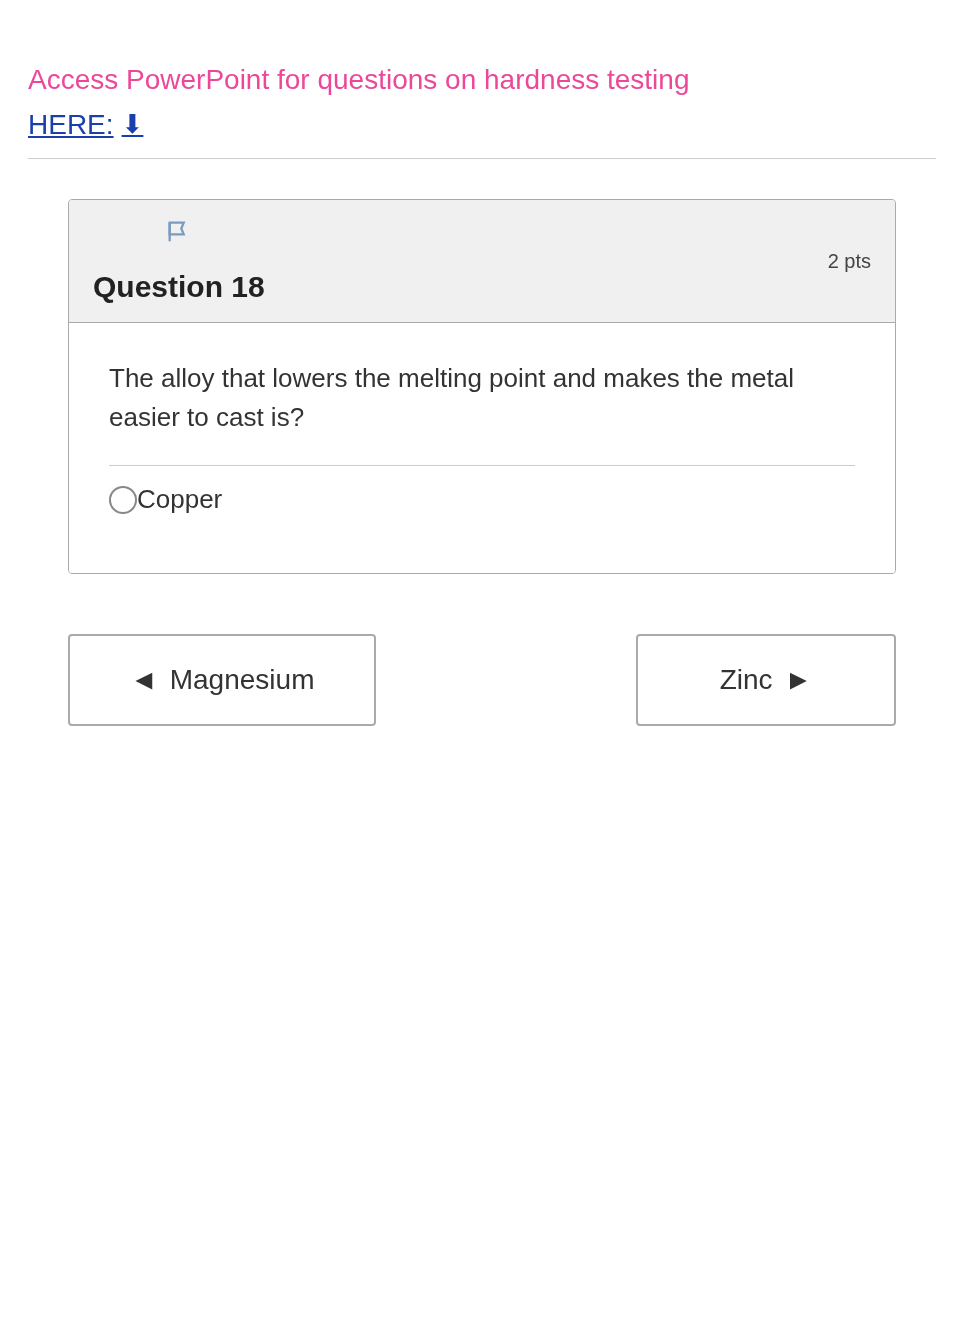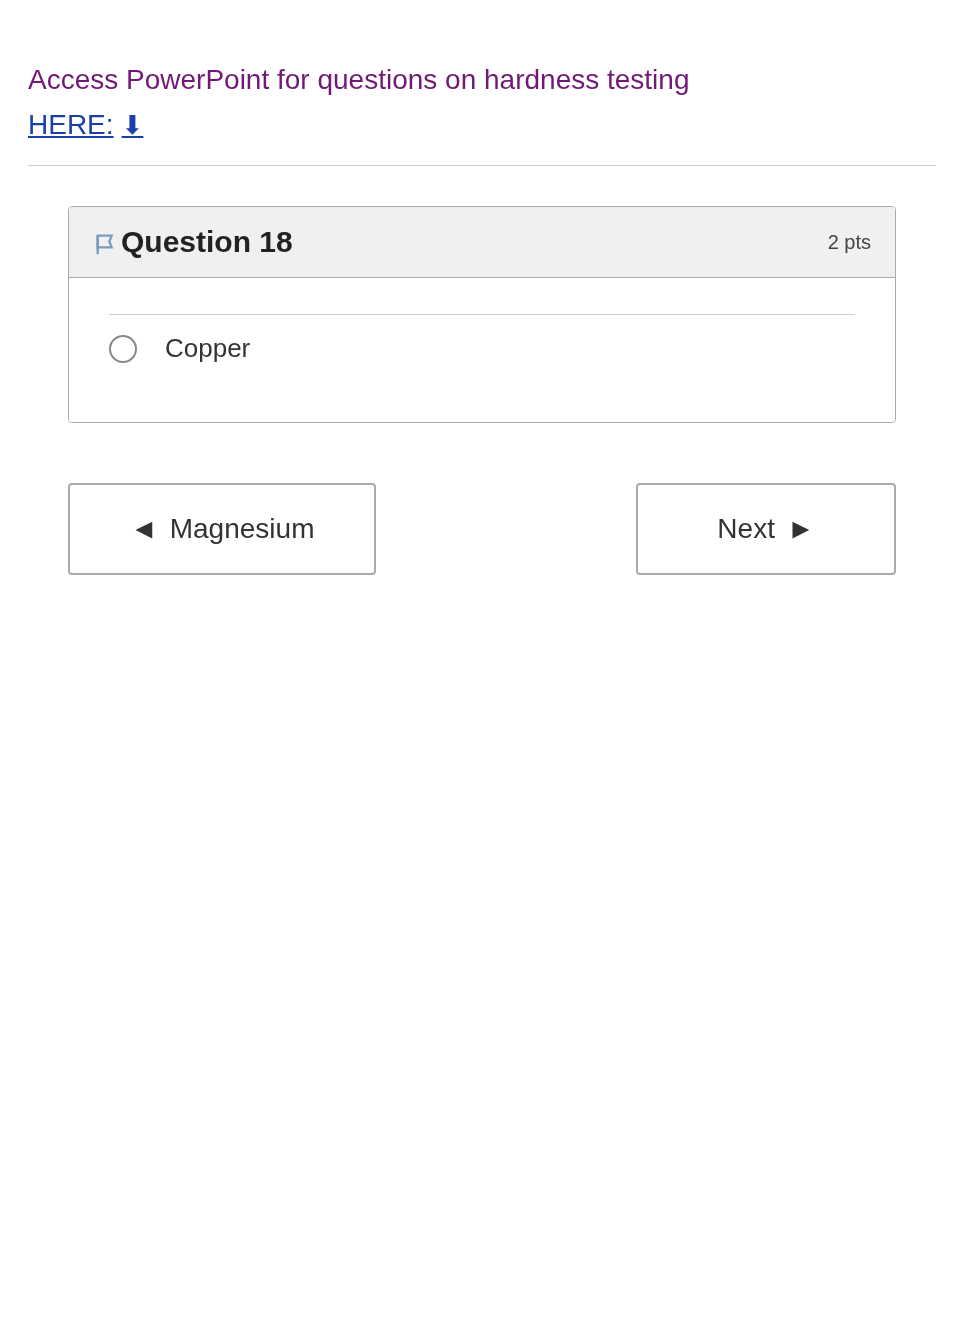--- a/index.html
+++ b/index.html
@@ -12,34 +12,34 @@
       font-family: -apple-system, BlinkMacSystemFont, 'Segoe UI', sans-serif;
       background: #ffffff;
       color: #333333;
       width: 964px;
       min-height: 1334px;
       padding: 60px 28px 40px 28px;
     }
 
     .intro-text {
       font-size: 28px;
-      color: #701a75;
+      color: #ec4899;
       line-height: 1.4;
       margin-bottom: 10px;
     }
 
     .here-link {
       display: inline-flex;
-      align-items: flex-end;
+      align-items: flex-start;
       gap: 8px;
       font-size: 28px;
       color: #1a3faa;
       text-decoration: underline;
       cursor: pointer;
-      margin-bottom: 24px;
+      margin-bottom: 17px;
     }
 
     .download-icon {
       font-size: 26px;
       color: #1a3faa;
     }
 
     .divider {
       border: none;
       border-top: 1.5px solid #cccccc;
@@ -57,22 +57,23 @@
       background: #f0f0f0;
       display: flex;
       align-items: center;
       justify-content: space-between;
       padding: 18px 24px;
       border-bottom: 1.5px solid #aaaaaa;
     }
 
     .question-header-left {
       display: flex;
-      align-items: flex-end;
-      gap: 0;
+      align-items: center;
+      gap: 24px;
+      flex-direction: column;
     }
 
     .flag-icon {
       width: 28px;
       height: 28px;
       color: #7a9cc0;
     }
 
     .question-title {
       font-size: 30px;
@@ -99,21 +100,21 @@
 
     .options-list {
       list-style: none;
     }
 
     .option-item {
       border-top: 1.5px solid #cccccc;
       padding: 18px 0;
       display: flex;
       align-items: center;
-      gap: 28px;
+      gap: 0;
       cursor: pointer;
     }
 
     .option-item:last-child {
       
     }
 
     .radio-circle {
       width: 28px;
       height: 28px;
@@ -178,38 +179,39 @@
       <svg class="flag-icon" viewBox="0 0 24 24" fill="none" stroke="#7a9cc0" stroke-width="2">
         <path d="M4 4h12l-2 5 2 5H4V4z"></path>
         <line x1="4" y1="20" x2="4" y2="4"></line>
       </svg>
       <span class="question-title">Question 18</span>
     </div>
     <span class="question-pts">2 pts</span>
   </div>
 
   <div class="question-body">
+    <p class="question-text">The alloy that lowers the melting point and makes the metal easier to cast is?</p>
 
     <ul class="options-list" id="options-list">
     <li class="option-item">
           <div class="radio-circle"></div>
           <span class="option-label">Copper</span>
         </li>
       </ul>
   </div>
 
 </div>
 
 
 <div class="nav-buttons">
   <button class="nav-btn">
     <span>◄</span>
     <span>Magnesium</span>
   </button>
 
   <button class="nav-btn">
-    <span>Next</span>
+    <span>Zinc</span>
     <span>►</span>
   </button>
 </div>
 
 
 
 
 </body></html>

